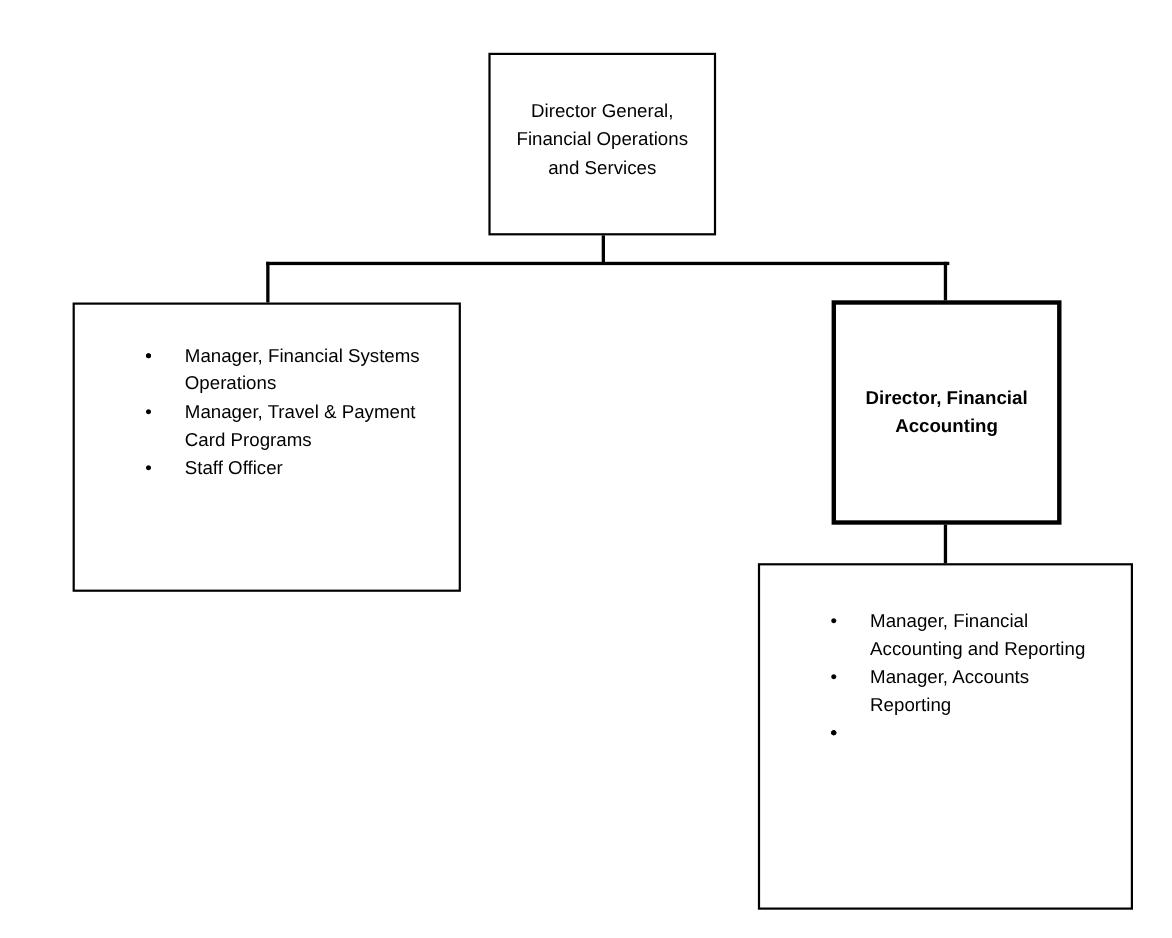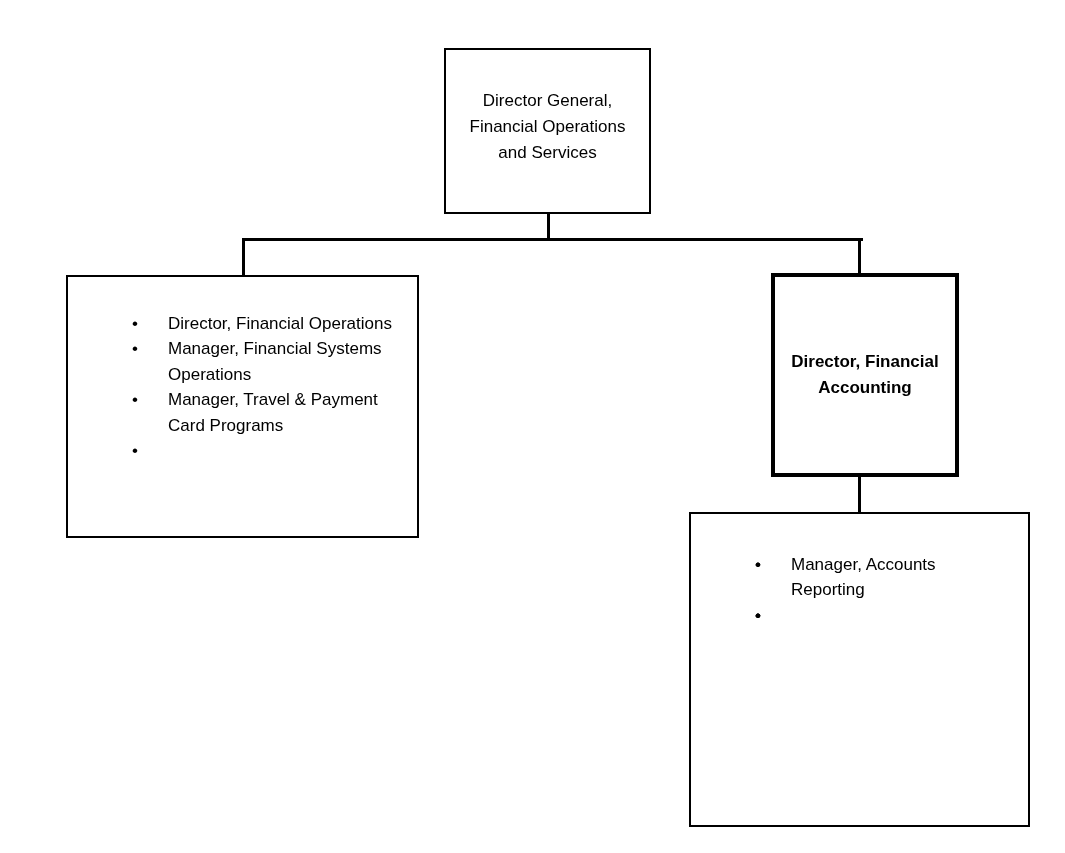--- a/index.html
+++ b/index.html
@@ -84,44 +84,45 @@
   <div class="node" style="left:444px; top:48px; width:207px; height:166px;">
     <div class="node-title" style="top:38px;text-align:center;">Director General,
 Financial Operations
 and Services</div>
   </div>
 
   <div class="node" style="left:66px; top:275px; width:353px; height:263px;">
     <ul class="bullet-list" style="left:64px; top:34px; width:275px;">
       <li class="bullet-item">
         <span class="bullet-dot">•</span>
-        <span class="bullet-text">Director, Financial Operations</span>
       </li>
       <li class="bullet-item">
         <span class="bullet-dot">•</span>
         <span class="bullet-text">Manager, Financial Systems Operations</span>
       </li>
       <li class="bullet-item">
         <span class="bullet-dot">•</span>
         <span class="bullet-text">Manager, Travel &amp; Payment Card Programs</span>
       </li>
       <li class="bullet-item">
         <span class="bullet-dot">•</span>
+        <span class="bullet-text">Staff Officer</span>
       </li>
     </ul>
   </div>
 
-  <div class="node thick" style="left:756px; top:273px; width:188px; height:204px;margin-left:15px;">
+  <div class="node thick" style="left:756px; top:273px; width:209px; height:204px;">
     <div class="node-title bold" style="top:72px; left:14px; right:14px;">Director, Financial Accounting</div>
   </div>
 
   <div class="node" style="left:689px; top:512px; width:341px; height:315px;">
     <ul class="bullet-list" style="left:64px; top:38px; width:257px;">
       <li class="bullet-item">
         <span class="bullet-dot">•</span>
+        <span class="bullet-text">Manager, Financial Accounting and Reporting</span>
       </li>
       <li class="bullet-item">
         <span class="bullet-dot">•</span>
         <span class="bullet-text">Manager, Accounts Reporting</span>
       </li>
       <li class="bullet-item">
         <span class="bullet-dot">•</span>
       </li>
       <li class="bullet-item">
         <span class="bullet-dot">•</span>

